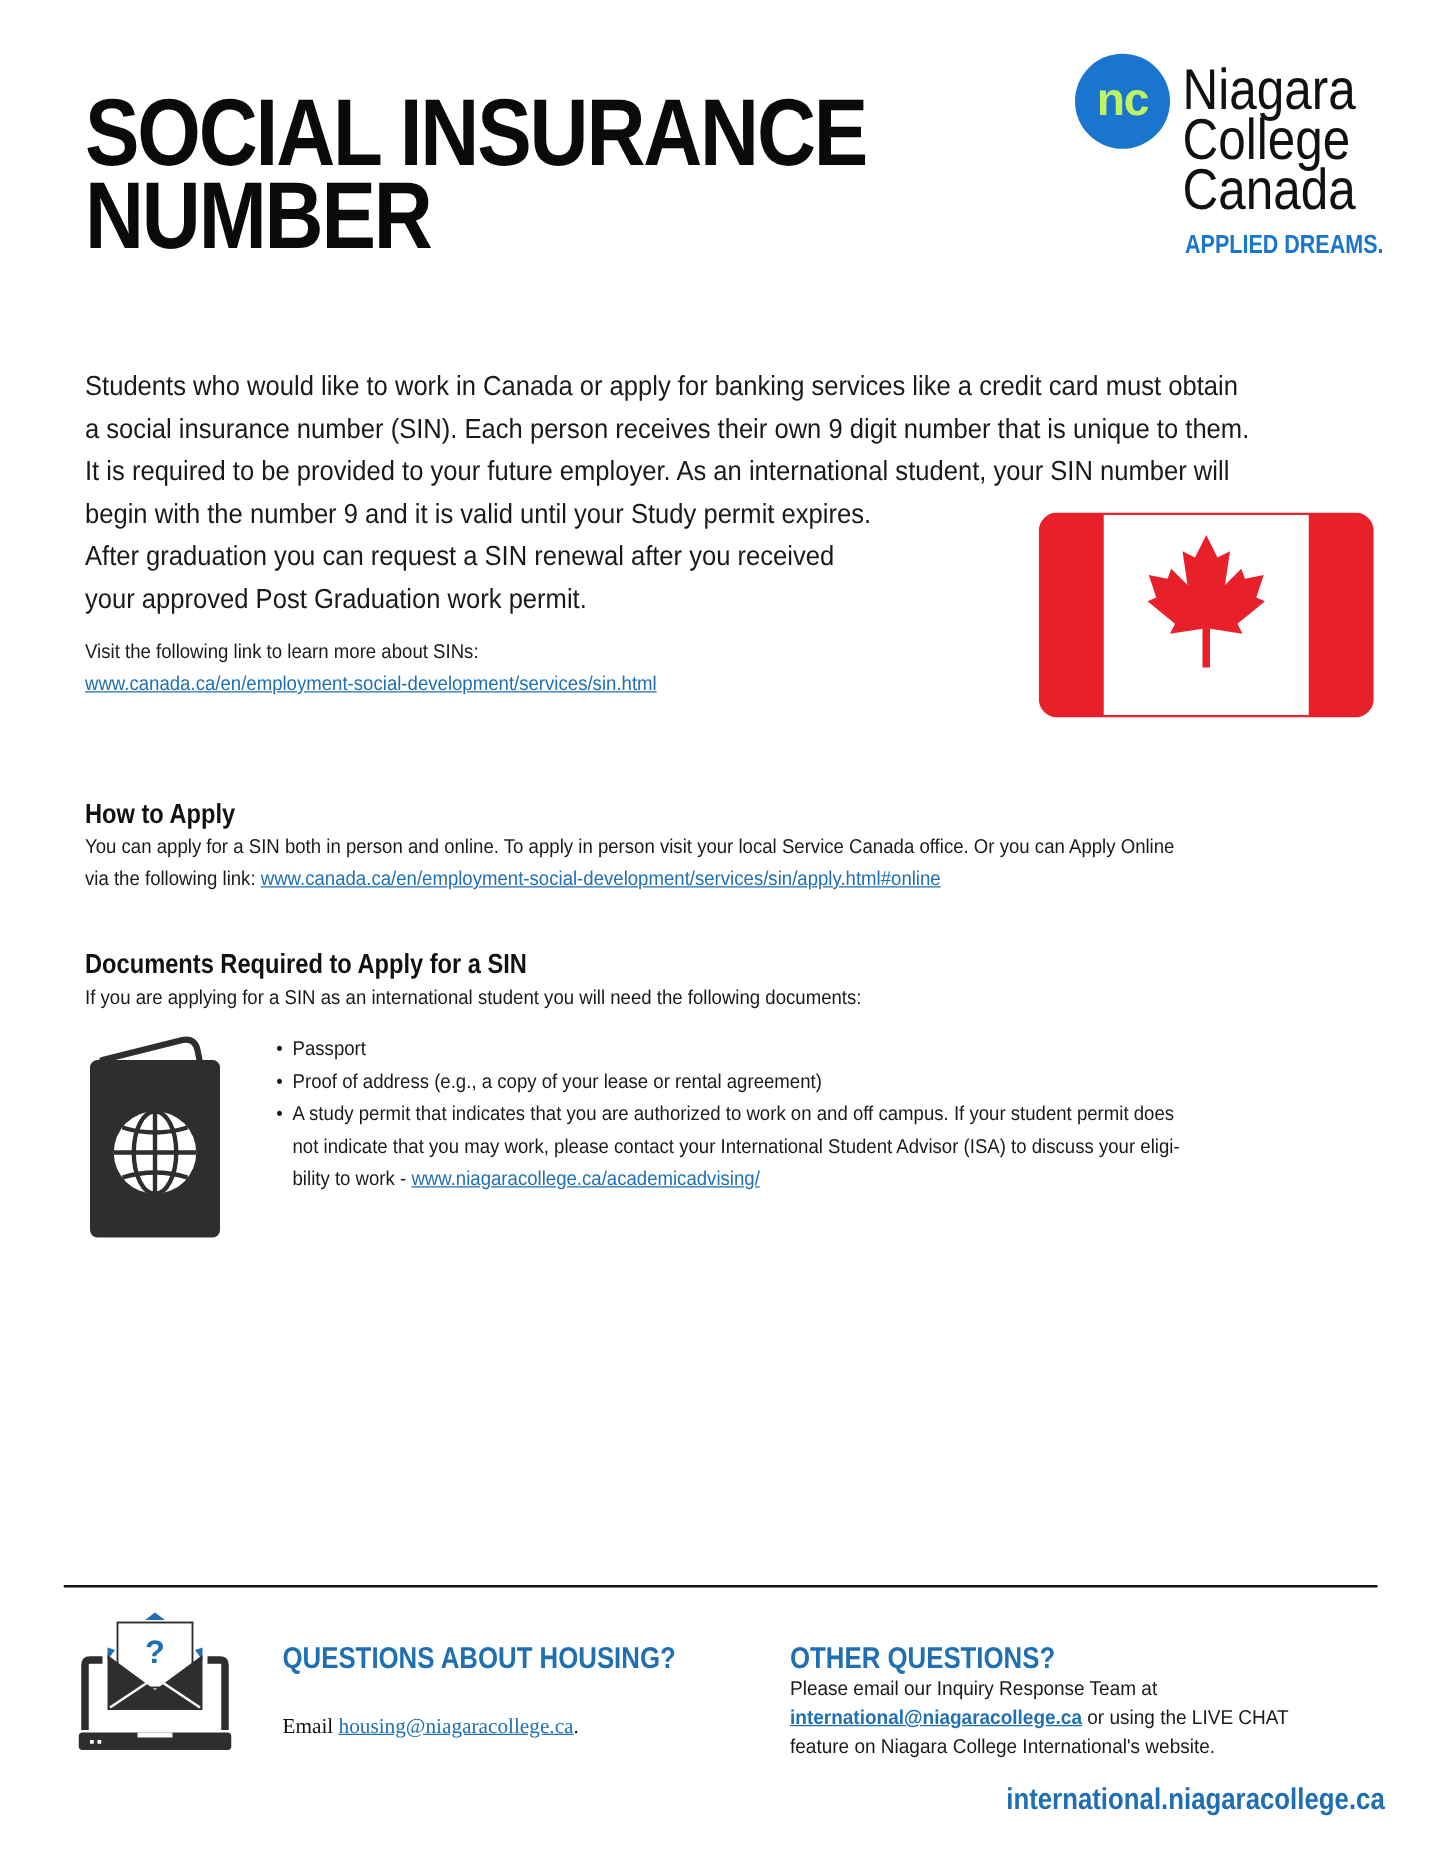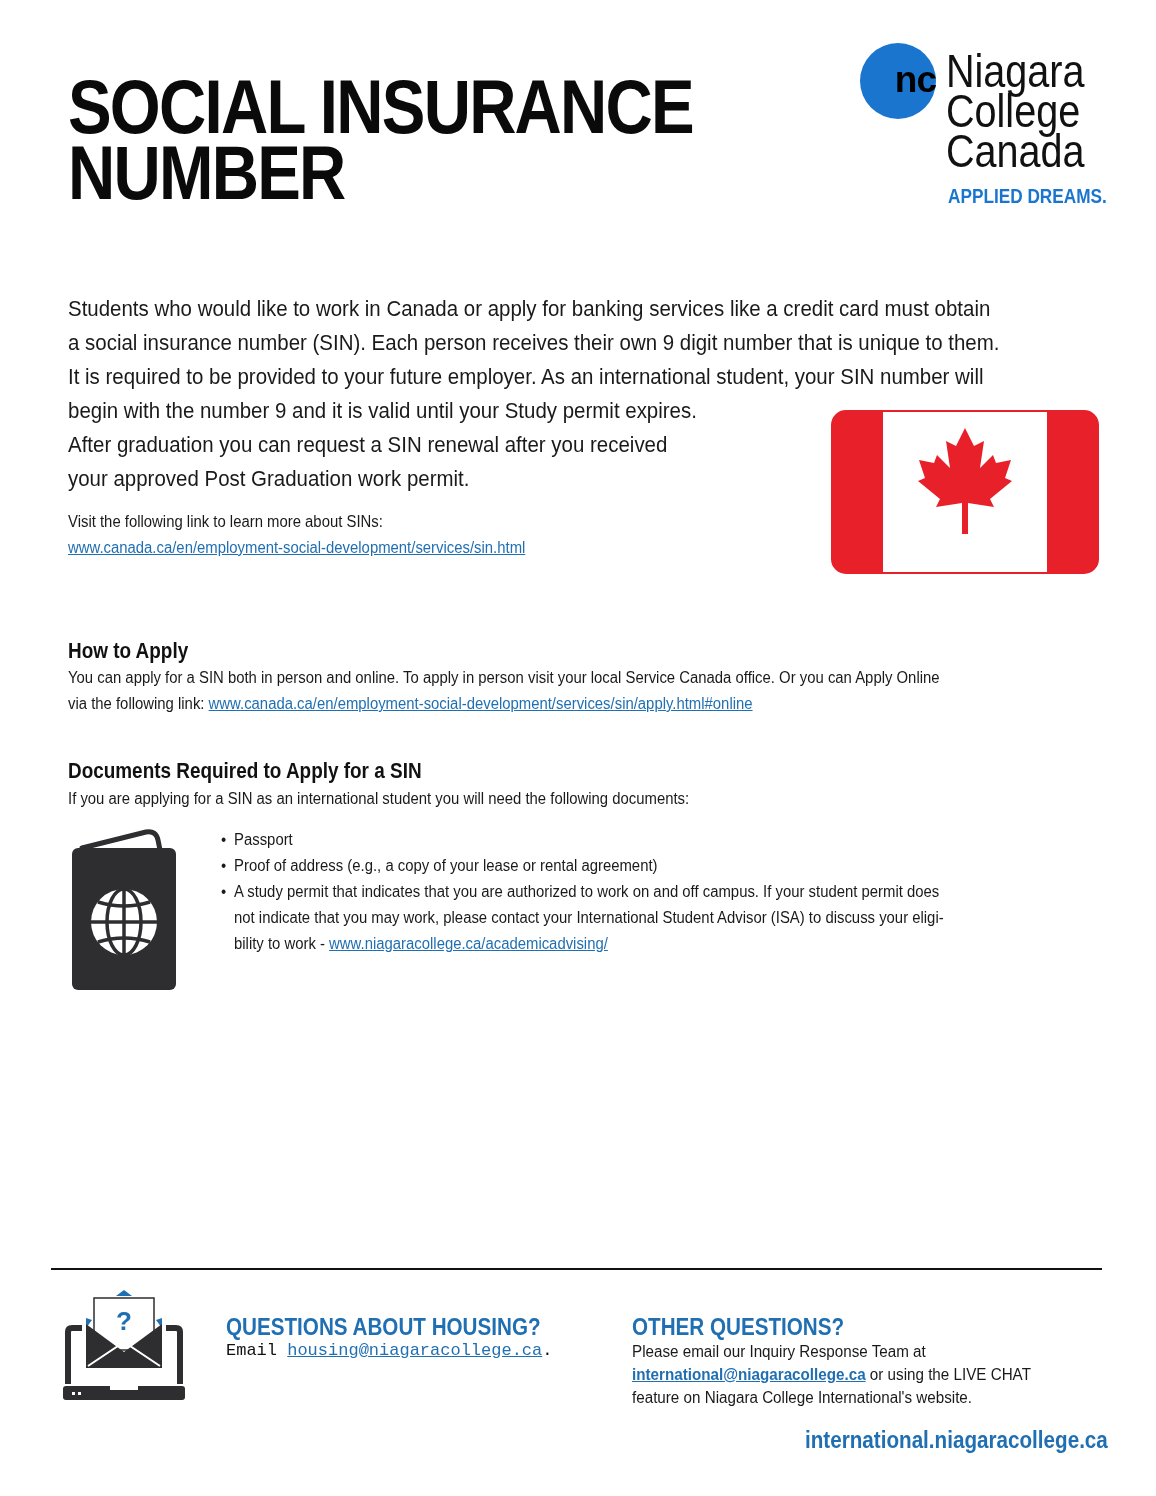--- a/index.html
+++ b/index.html
@@ -12,22 +12,22 @@
     .title {
       left: 68px; top: 74px; margin: 0;
       font-family: "Liberation Sans", sans-serif; font-weight: bold;
       font-size: 76px; line-height: 66px; letter-spacing: -2px;
       transform: scaleX(0.86); transform-origin: left top; color: #0a0a0a;
     }
     .title span { display: block; }
     .logo { left: 860px; top: 43px; width: 260px; height: 170px; }
     .logo-circle {
       position: absolute; left: 0; top: 0; width: 76px; height: 76px; border-radius: 50%;
-      background: #1a75cf; color: #000000; font-family: "Liberation Sans", sans-serif;
-      font-weight: bold; font-size: 37px; line-height: 74px; text-align: right; letter-spacing: -1px;
+      background: #1a75cf; color: #bef264; font-family: "Liberation Sans", sans-serif;
+      font-weight: bold; font-size: 37px; line-height: 74px; text-align: center; letter-spacing: -1px;
     }
     .logo-name {
       position: absolute; left: 86px; top: 8px; font-family: "Liberation Sans", sans-serif;
       font-size: 46px; line-height: 40px; color: #111; transform: scaleX(0.86); transform-origin: left top;
     }
     .logo-name span { display: block; }
     .logo-tag {
       position: absolute; left: 88px; top: 141px; font-family: "Liberation Sans", sans-serif;
       font-weight: bold; font-size: 21px; color: #1a75cf; transform: scaleX(0.82); transform-origin: left top;
       white-space: nowrap;
@@ -54,21 +54,21 @@
     .bullets ul { list-style: none; margin: 0; padding: 0; }
     .bullets li { position: relative; padding-left: 14px; white-space: nowrap; }
     .bullets li .dot { position: absolute; left: 0; top: 0; }
     .rule { left: 51px; top: 1268px; width: 1051px; height: 2px; background: #111; }
     .mail-icon { left: 62px; top: 1288px; width: 124px; height: 118px; }
     .q-head {
       margin: 0; font-family: "Liberation Sans", sans-serif; font-weight: bold; font-size: 24px;
       color: #1f6fb2; transform: scaleX(0.86); transform-origin: left top; white-space: nowrap;
     }
     .housing { left: 226px; top: 1313px; }
-    .housing-text { left: 226px; top: 1341px; font-family: Liberation Mono, monospace; font-size: 17px; white-space: nowrap; color: #111; }
+    .housing-text { left: 226px; top: 1371px; font-family: Liberation Serif, serif; font-size: 17px; white-space: nowrap; color: #111; }
     .other { left: 632px; top: 1313px; }
     .other-text { left: 632px; top: 1340px; font-size: 16px; line-height: 23px; color: #1a1a1a; transform: scaleX(0.95); transform-origin: left top; }
     .other-text p { margin: 0; white-space: nowrap; }
     .bold-link { color: #1f6fb2; text-decoration: underline; font-weight: bold; }
     .site {
       left: 805px; top: 1426px; font-family: "Liberation Sans", sans-serif; font-weight: bold;
       font-size: 24px; color: #1f6fb2; transform: scaleX(0.86); transform-origin: left top; white-space: nowrap;
     }
   </style>
 </head>

